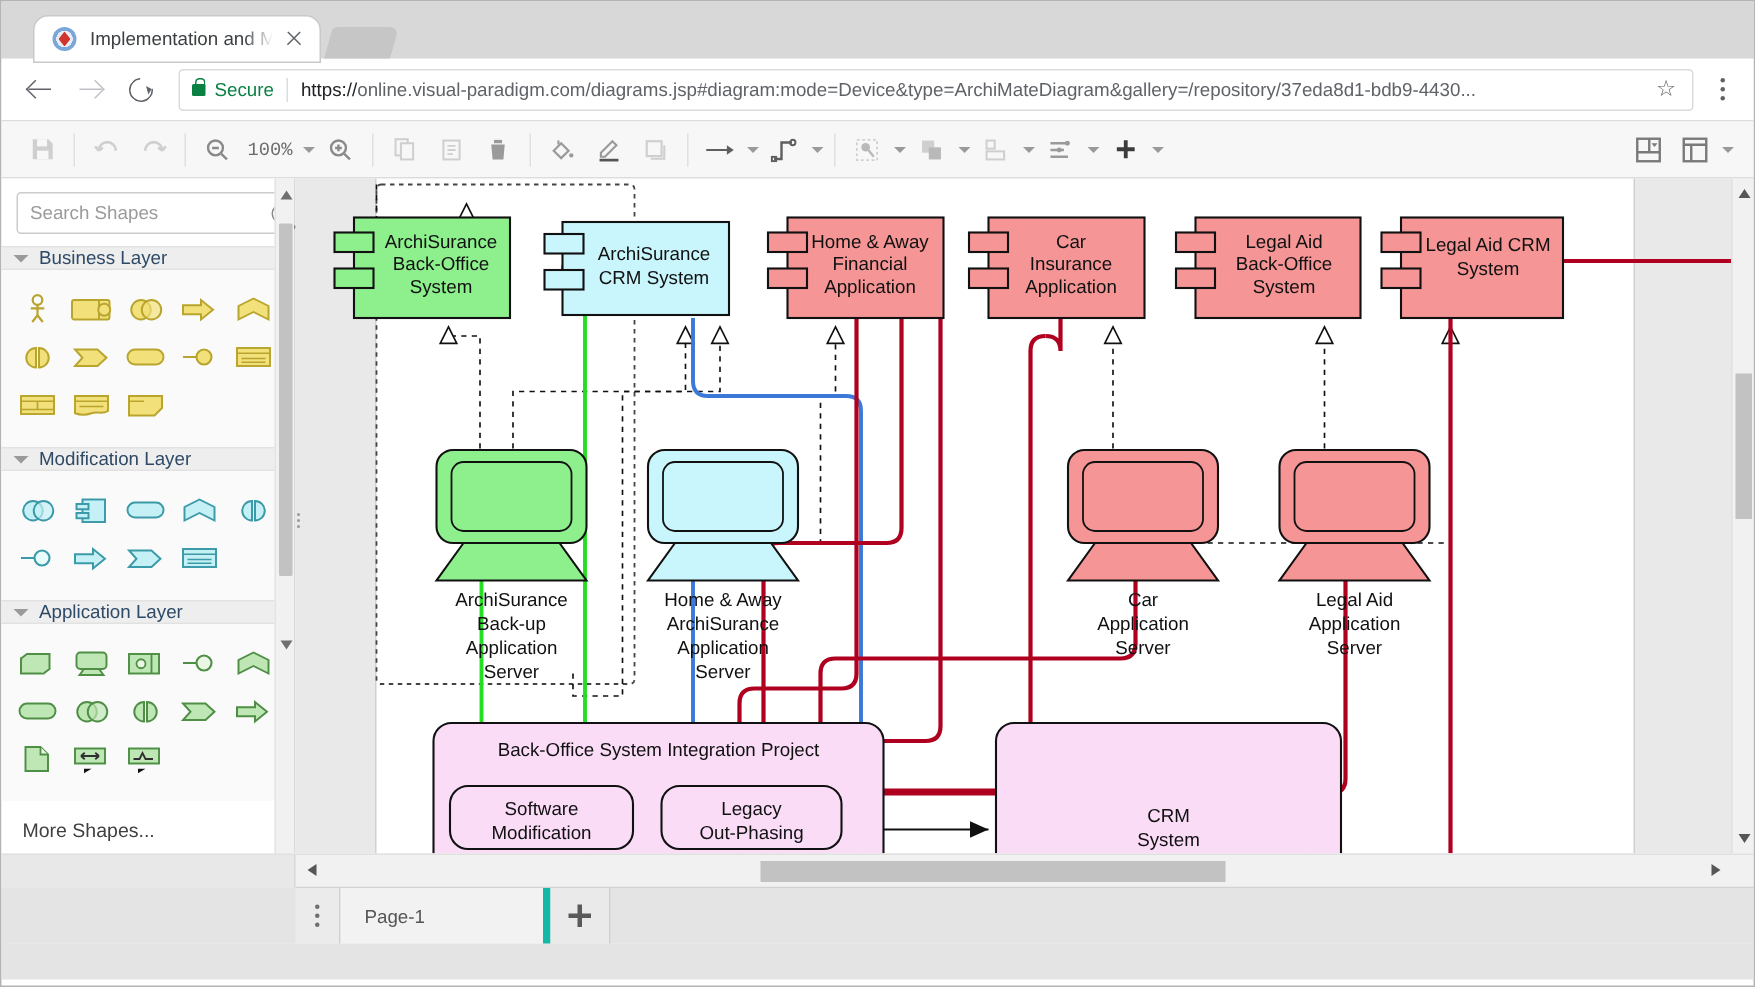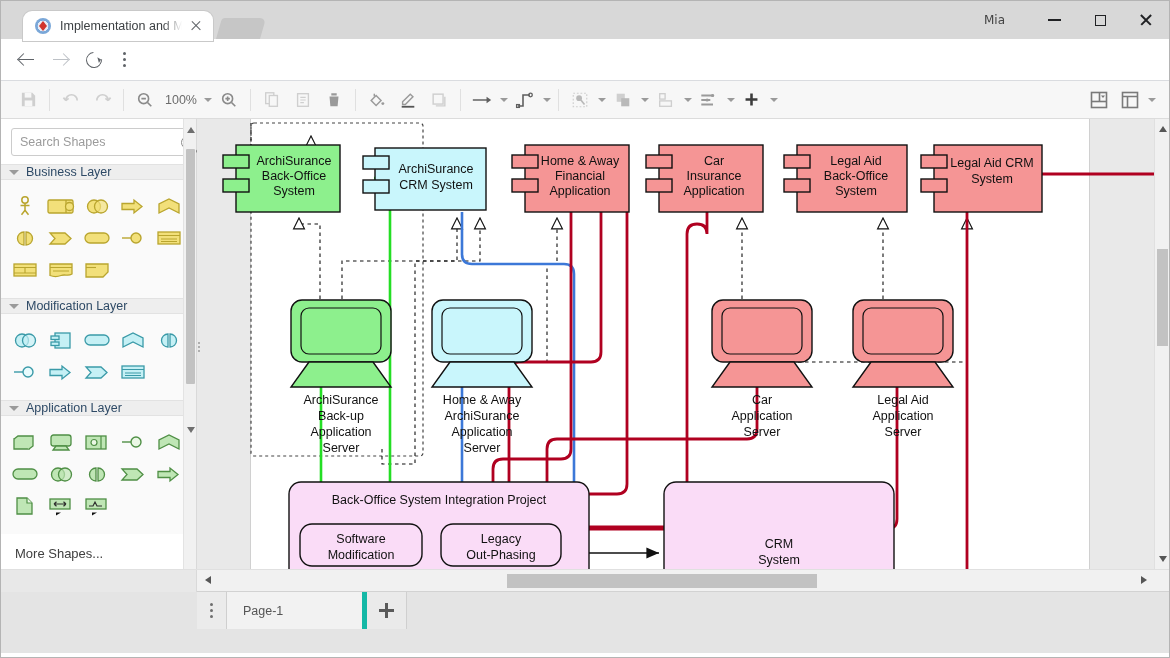--- a/index.html
+++ b/index.html
@@ -76,21 +76,21 @@
   .url b { color:#202124; font-weight:400; }
   .star { width:16px;height:15px; margin-left:8px; color:#5f6368; font-size:15px;
           line-height:15px; }
   .kebab { width:26px; display:flex; flex-direction:column; align-items:center;
            gap:3px; }
   .kebab span{ width:3px;height:3px;border-radius:50%;background:#5f6368;display:block;}
 
   
   .apptool { height:38px; background:#f7f7f7; border-bottom:1px solid #dcdcdc;
              display:flex; align-items:center; padding:0 6px; gap:0; }
-  .tgrp { display:flex; align-items:center; height:38px; padding:0 7px; gap:3px; }
+  .tgrp { display:flex; align-items:center; height:38px; padding:0 7px; gap:3px;font-family:Liberation Mono, monospace; }
   .tsep { width:1px; height:22px; background:#e0e0e0; }
   .tb { width:28px; height:28px; display:flex; align-items:center;
         justify-content:center; color:#c9c9c9; position:relative; }
   .tb.dark { color:#9a9a9a; }
   .tb.black{ color:#3c3c3c; }
   .zoomlbl { font-size:12.5px; color:#6b6b6b; padding:0 3px; }
   .caret { width:0;height:0;border-left:4px solid transparent;
            border-right:4px solid transparent;border-top:4px solid #9a9a9a;
            margin-left:1px; }
   .spacer { flex:1; }
@@ -191,44 +191,39 @@
 
   <div class="titlebar">
     <div class="tabstrip">
       <div class="tab">
         <span class="tab-favicon"></span>
         <span class="tab-title">Implementation and Mig</span>
         <span class="tab-close"></span>
       </div>
       <div class="newtab"></div>
     </div>
-    <div class="winctl">
-      <span class="profile">Mia</span>
-      <span class="wb">
-          <i class="ic-min"></i>
-        </span>
-      <span class="wb">
-          <i class="ic-max"></i>
-        </span>
-      <span class="wb">
-          <i class="ic-close"></i>
-        </span>
-    </div>
   </div>
 
   <div class="omnibar">
     <span class="navbtn">
         <i class="arr"></i>
       </span>
     <span class="navbtn">
         <i class="arr fwd"></i>
       </span>
     <span class="navbtn">
         <i class="reload"></i>
       </span>
+    <div class="urlbox">
+      <span class="lock"></span>
+      <span class="secure">Secure</span>
+      <span class="vdiv"></span>
+      <span class="url"><b>https://</b><span>online.visual-paradigm.com/diagrams.jsp#diagram:mode=Device&amp;type=ArchiMateDiagram&amp;gallery=/repository/37eda8d1-bdb9-4430...</span></span>
+      <span class="star">☆</span>
+    </div>
     <span class="kebab">
         <span></span>
         <span></span>
         <span></span>
       </span>
   </div>
 
   <div class="apptool">
     <div class="tgrp">
       <span class="tb">

